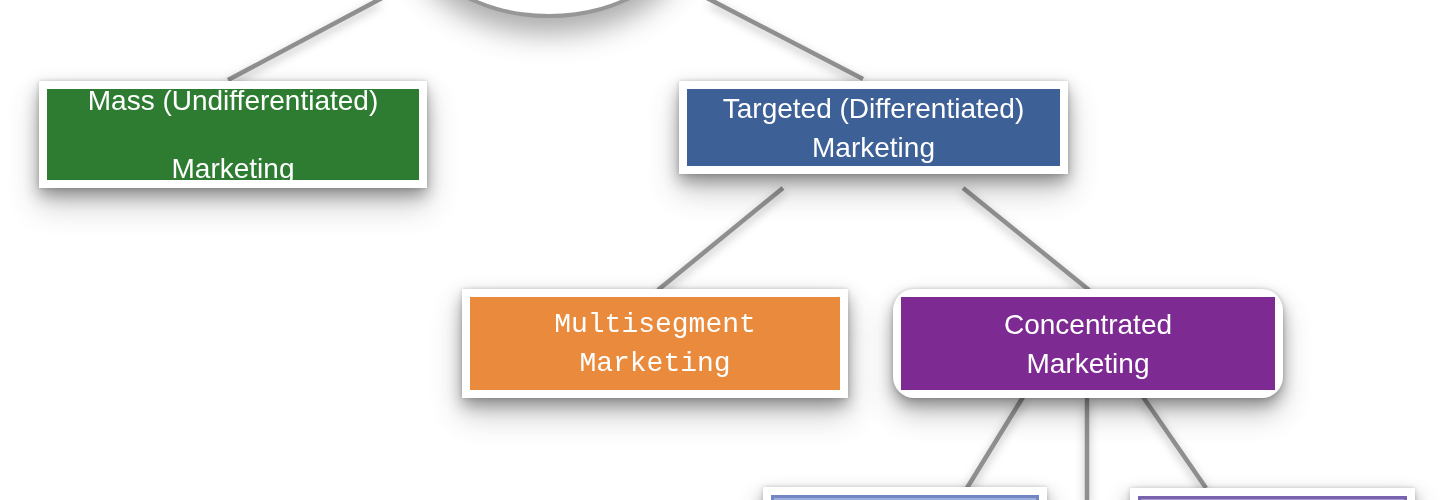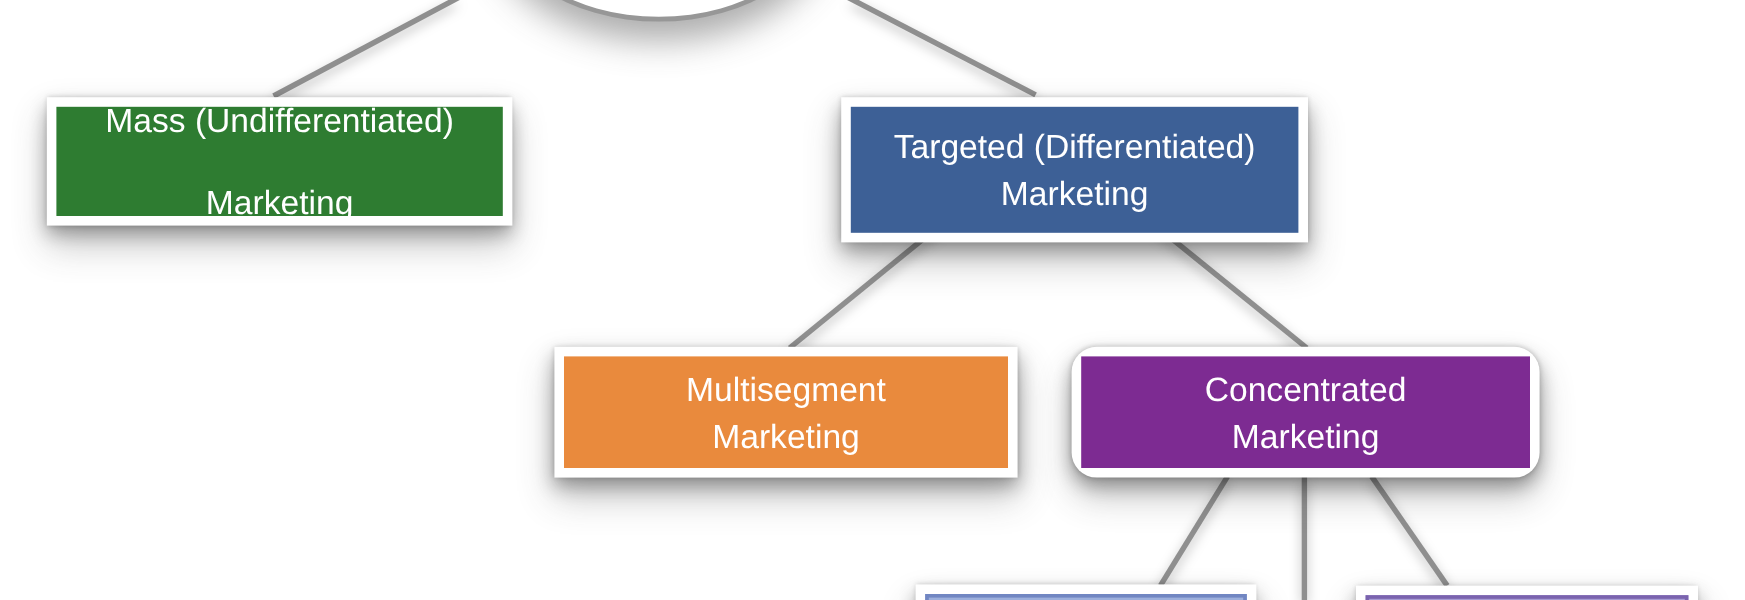--- a/index.html
+++ b/index.html
@@ -85,28 +85,28 @@
 
   <div class="root-ellipse"></div>
 
   <div class="node" style="left:39px; top:81px; width:388px; height:107px;">
     <div class="fill c-green">
       <div>Mass (Undifferentiated)</div>
       <div>Marketing</div>
     </div>
   </div>
 
-  <div class="node" style="left:679px; top:81px; width:389px; height:121px;margin-left:22px;">
+  <div class="node" style="left:679px; top:81px; width:389px; height:93px;">
     <div class="fill c-blue">
       <div>Targeted (Differentiated)</div>
       <div>Marketing</div>
     </div>
   </div>
 
-  <div class="node" style="left:462px; top:289px; width:386px; height:109px;">
+  <div class="node" style="left:462px; top:289px; width:386px; height:109px;font-family:Liberation Mono, monospace;">
     <div class="fill c-orange">
       <div>Multisegment</div>
       <div>Marketing</div>
     </div>
   </div>
 
   <div class="node" style="left:893px; top:289px; width:390px; height:109px;border-radius:21px;">
     <div class="fill c-purple">
       <div>Concentrated</div>
       <div>Marketing</div>

